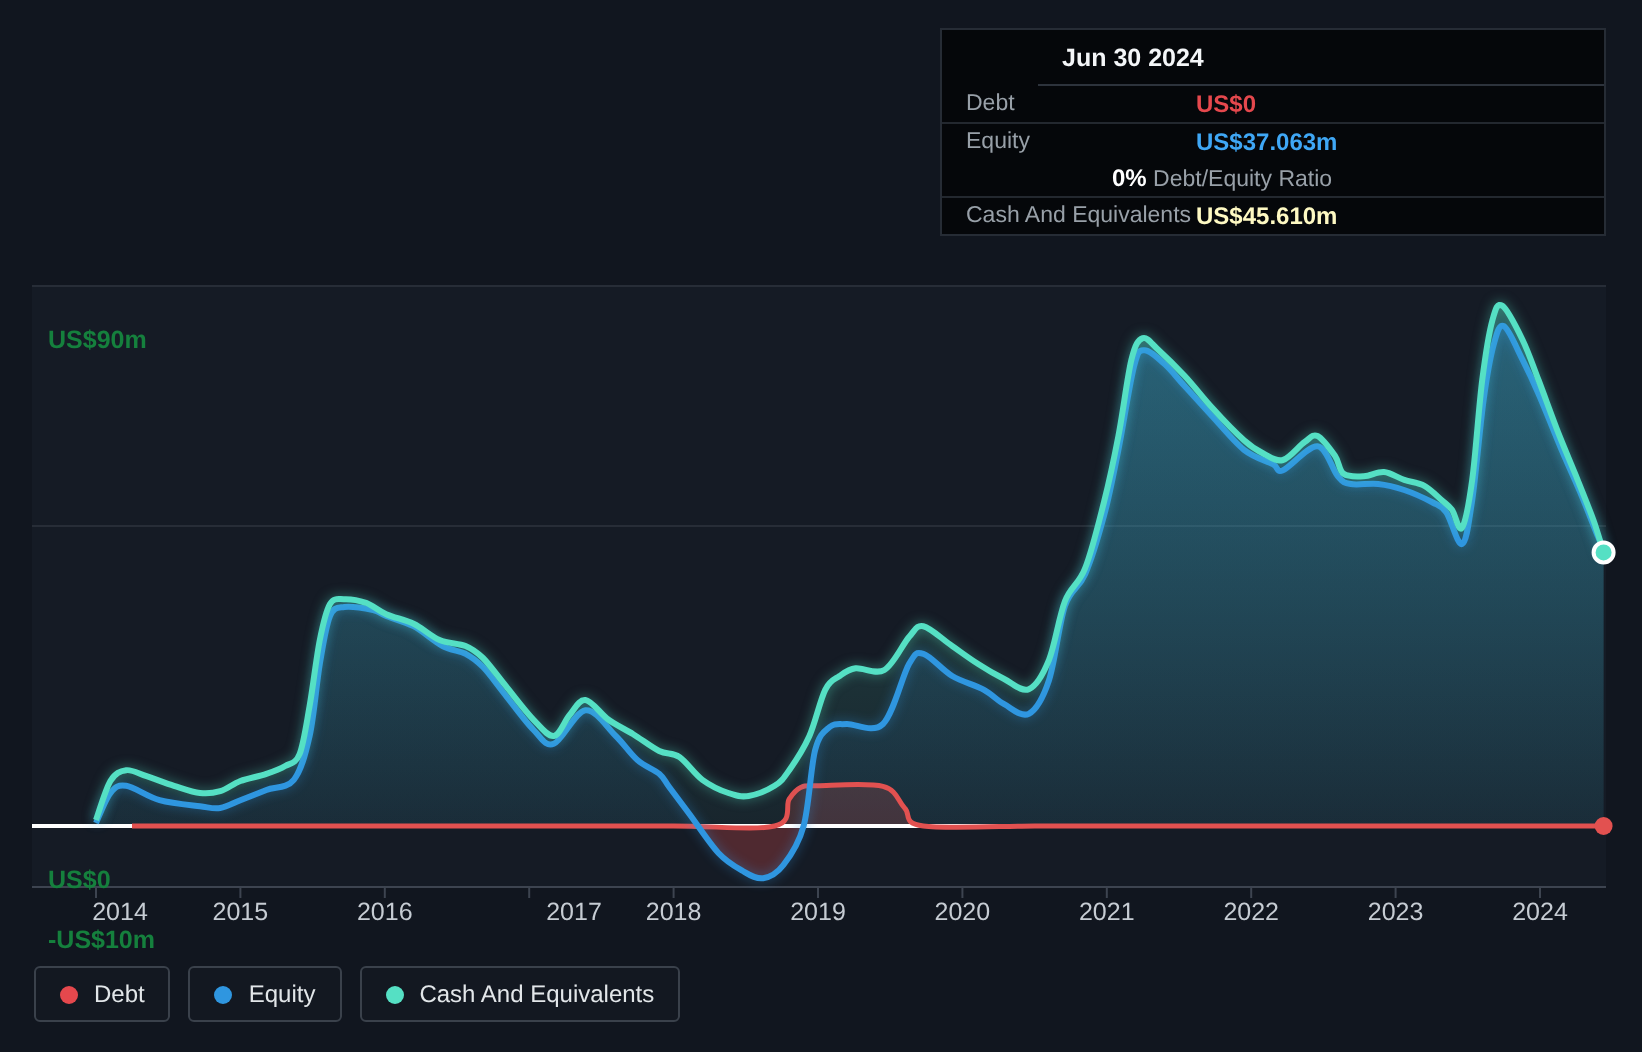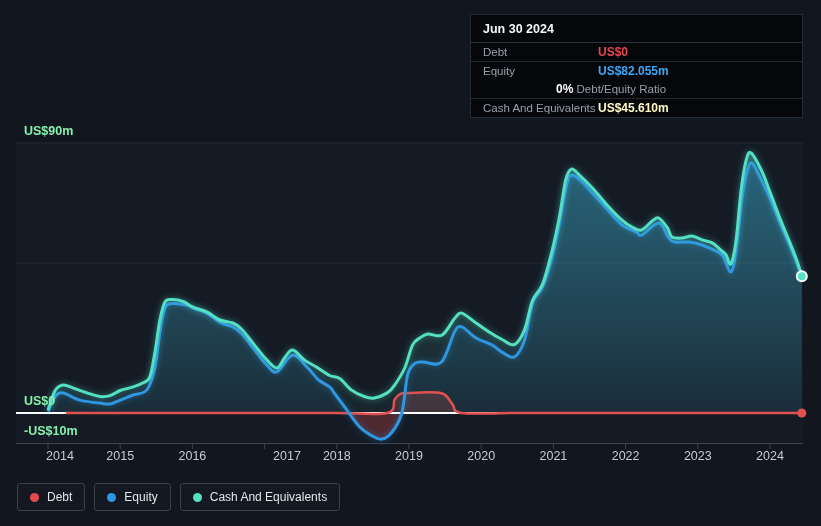--- a/index.html
+++ b/index.html
@@ -7,37 +7,37 @@
     position:relative;width:821px;height:526px;overflow:hidden;
     background:#11161f;font-family:"Liberation Sans",sans-serif;
     -webkit-font-smoothing:antialiased;
   }
   svg{position:absolute;left:0;top:0;display:block;}
   
   .tooltip{
     position:absolute;left:470px;top:14px;width:333px;box-sizing:border-box;
     background:#05070a;border:1px solid #262c35;color:#e8eaed;font-size:12px;z-index:6;
   }
-  .tt-title{padding:7px 12px 6px;font-weight:700;font-size:12.5px;color:#f4f6f8;border-bottom:1px solid #2d333c;}
+  .tt-title{padding:7px 12px 6px;font-weight:700;font-size:12.5px;color:#f4f6f8;border-bottom:1px solid #2d333c;margin-left:48px;}
   .tt-row{display:flex;align-items:center;height:18px;padding:0 12px;}
   .tt-row.sep{border-bottom:1px solid #23282f;}
   .tt-label{width:115px;flex:none;color:#98a0a8;font-size:11.5px;}
   .tt-val{font-weight:700;font-size:12px;}
   .tt-sub{height:18px;line-height:18px;padding-left:85px;color:#98a0a8;font-size:11.5px;border-bottom:1px solid #23282f;}
   .tt-sub b{color:#ffffff;font-weight:700;font-size:12px;}
   
   .legend{position:absolute;left:17px;top:483px;display:flex;gap:9px;z-index:6;}
   .legend-item{
     display:flex;align-items:center;gap:8px;height:26px;padding:0 12px;
     border:1px solid #3a414b;border-radius:3px;color:#e2e6e9;font-size:12px;cursor:pointer;
     background:rgba(255,255,255,0.01);
   }
   .legend-dot{width:9px;height:9px;border-radius:50%;flex:none;}
   
-  .y-lab{position:absolute;left:24px;color:#86efac;font-size:12.5px;font-weight:600;z-index:4;}
+  .y-lab{position:absolute;left:24px;color:#15803d;font-size:12.5px;font-weight:600;z-index:4;margin-top:39px;}
   .x-lab{position:absolute;top:449px;transform:translateX(-50%);color:#c6ccd3;font-size:12.5px;z-index:4;}
 </style>
 </head>
 <body>
 
 <div class="stage">
 
   <svg id="chart-svg" width="821" height="526">
 <defs>
   <clipPath id="clip-pos">
@@ -102,21 +102,21 @@
     </div>
 
   <div class="tooltip">
     <div class="tt-title">Jun 30 2024</div>
     <div class="tt-row sep">
       <span class="tt-label">Debt</span>
       <span class="tt-val" style="color: rgb(229, 72, 77);">US$0</span>
     </div>
     <div class="tt-row">
       <span class="tt-label">Equity</span>
-      <span class="tt-val" style="color: rgb(63, 167, 245);">US$82.055m</span>
+      <span class="tt-val" style="color: rgb(63, 167, 245);">US$37.063m</span>
     </div>
     <div class="tt-sub">
       <b>0%</b>
       <span>Debt/Equity Ratio</span>
     </div>
     <div class="tt-row">
       <span class="tt-label">Cash And Equivalents</span>
       <span class="tt-val" style="color: #fef9c3;">US$45.610m</span>
     </div>
   </div>

